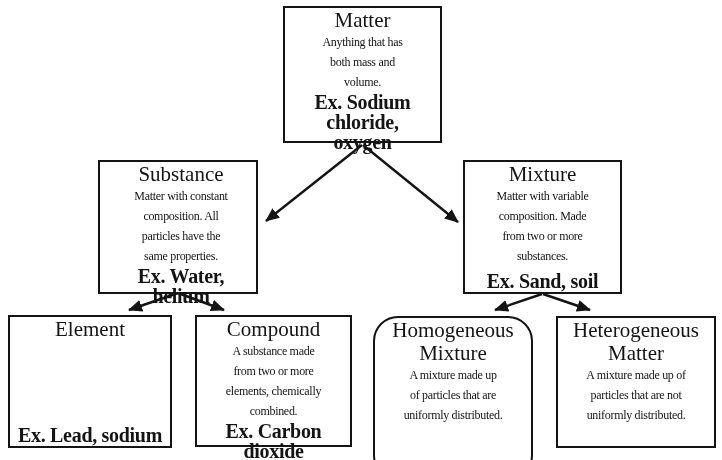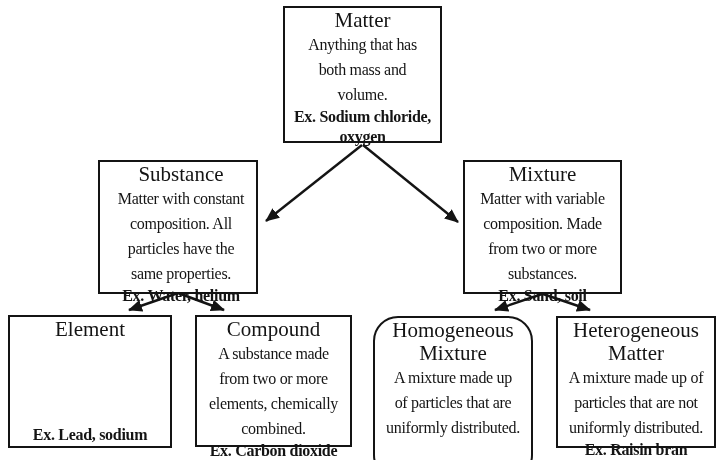--- a/index.html
+++ b/index.html
@@ -34,27 +34,27 @@
     align-items: center;
     text-align: center;
     padding: 1px 2px;
   }
   .node-title {
     font-size: 21px;
     line-height: 23px;
     white-space: pre-line;
   }
   .node-body {
-    font-size: 16px;
-    line-height: 25px;
+    font-size: 12px;
+    line-height: 20px;
     letter-spacing: -0.3px;
     white-space: pre-line;
   }
   .node-example {
-    font-size: 16px;
+    font-size: 20px;
     line-height: 20px;
     font-weight: bold;
     letter-spacing: -0.3px;
     white-space: pre-line;
     margin-top: auto;
   }
   
   #node-matter        { left: 283px; top: 6px;   width: 159px; height: 137px; }
   #node-substance     { left: 98px;  top: 160px; width: 160px; height: 134px; padding-left: 8px; }
   #node-mixture       { left: 463px; top: 160px; width: 159px; height: 134px; }
@@ -134,16 +134,15 @@
 of particles that are
 uniformly distributed.</div>
   </div>
 
   <div class="node" id="node-heterogeneous">
     <div class="node-title">Heterogeneous
 Matter</div>
     <div class="node-body">A mixture made up of
 particles that are not
 uniformly distributed.</div>
-    <div class="node-example">Ex. Raisin bran</div>
   </div>
 
 </div>
 
 </body></html>

